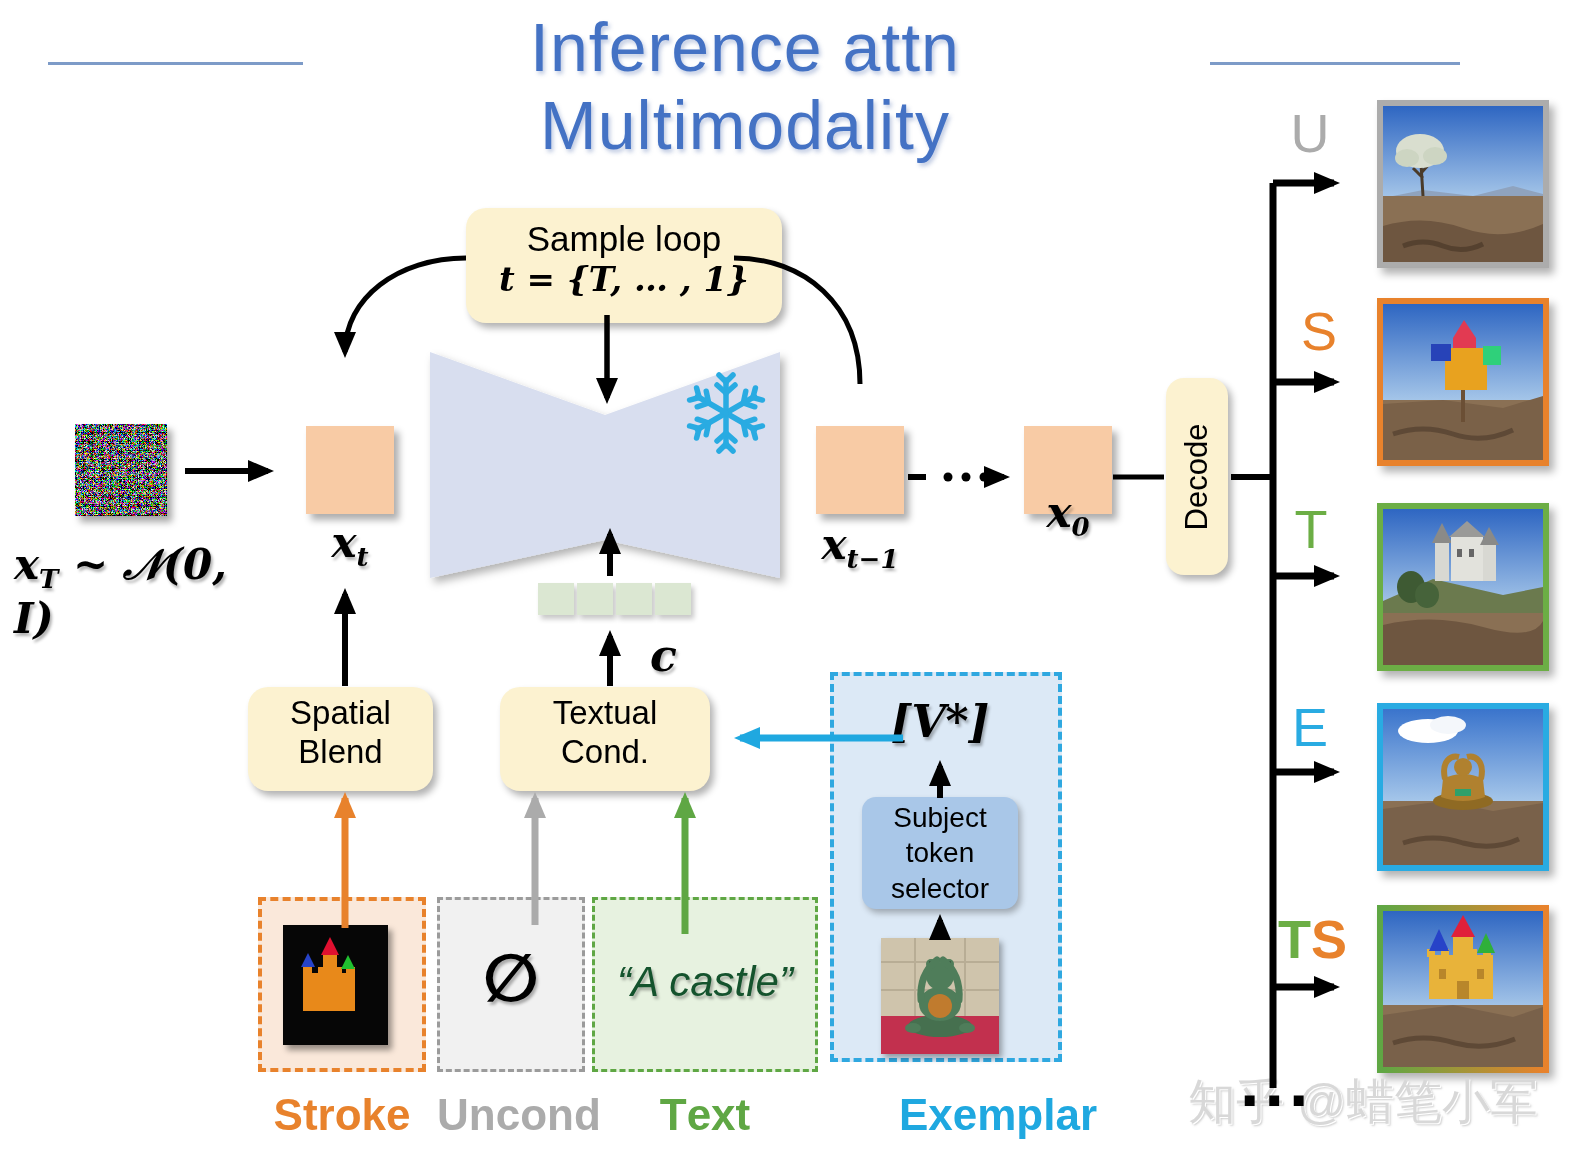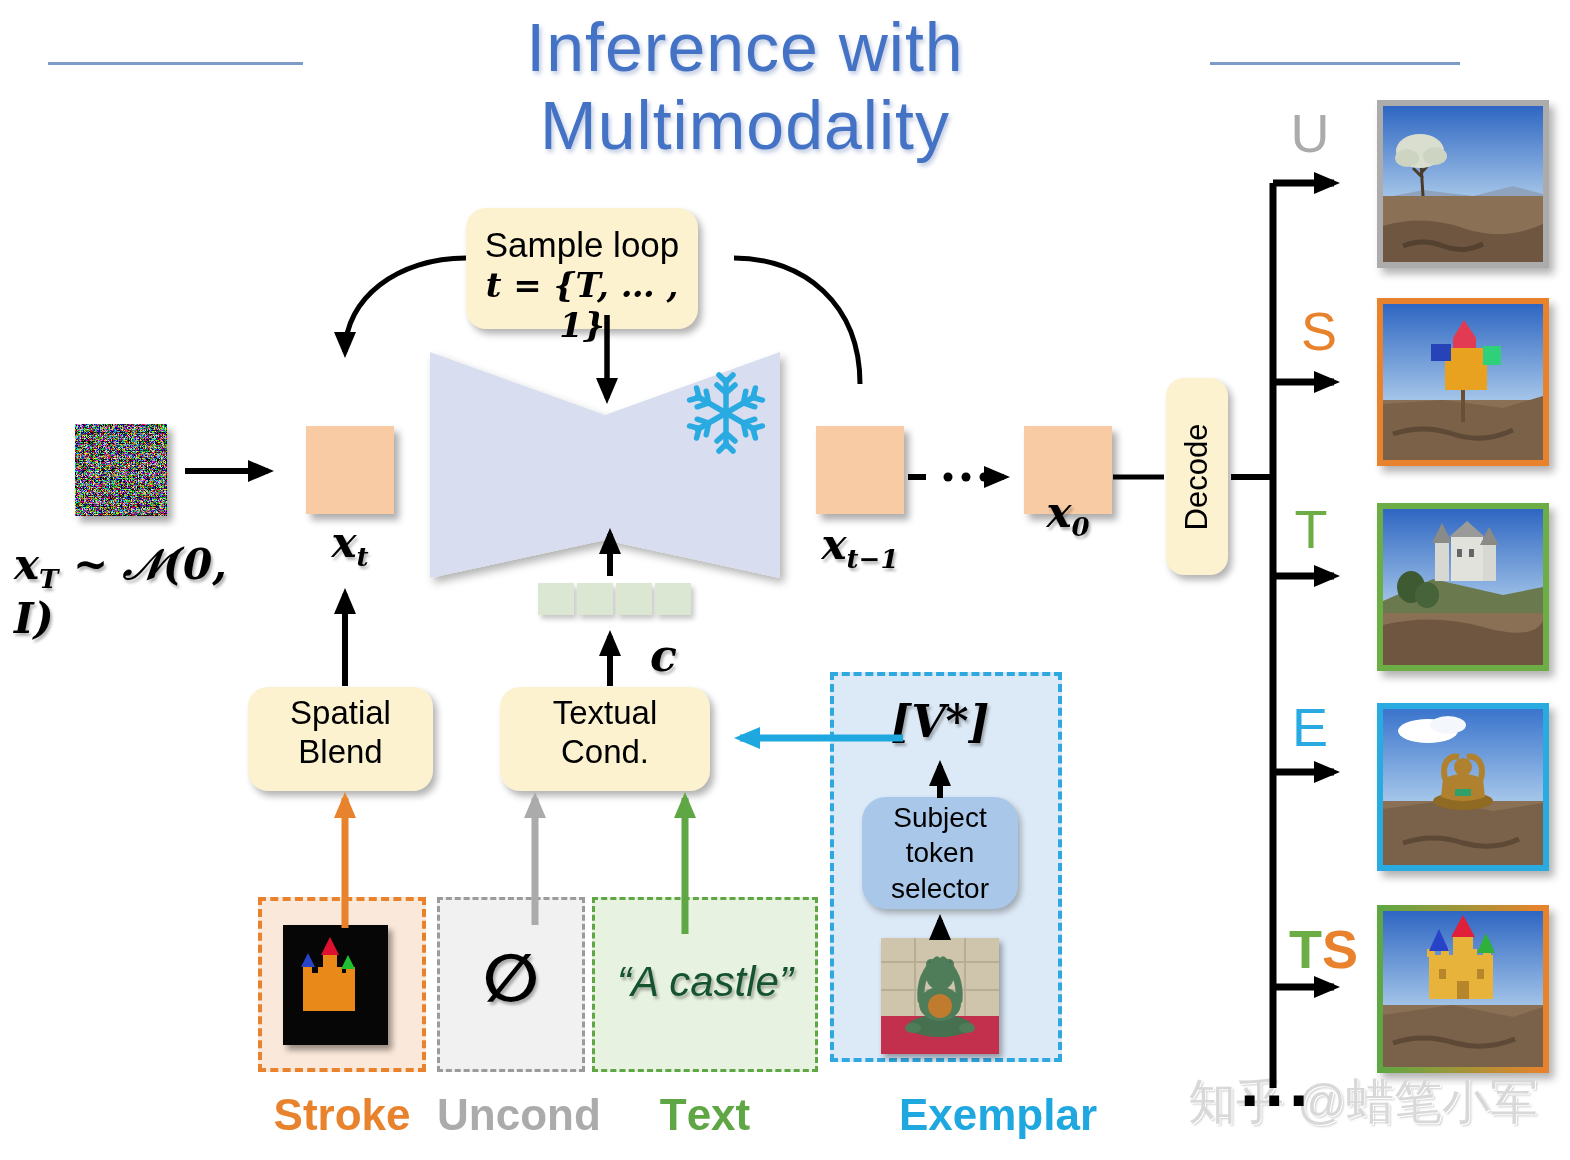--- a/index.html
+++ b/index.html
@@ -36,21 +36,21 @@
   
   .inbox{position:absolute;top:897px;height:175px;box-sizing:border-box;}
   #stroke-box{left:258px;width:168px;background:#FAE8DA;border:4px dashed #E8822C;}
   #uncond-box{left:437px;width:148px;background:#F1F1F1;border:3px dashed #9B9B9B;}
   #text-box{left:592px;width:226px;background:#E7F2E0;border:3px dashed #5FA744;}
   #exemplar-box{position:absolute;left:830px;top:672px;width:232px;height:390px;
     background:#DCE9F6;border:4px dashed #2FA8E0;box-sizing:border-box;}
   .inlabel{position:absolute;top:1090px;font-size:44px;font-weight:600;text-align:center;}
   .inlabel b{font-weight:800;}
   #selector-box{position:absolute;left:862px;top:797px;width:156px;height:112px;
-    background:#A9C7E8;border-radius:24px;box-shadow:3px 4px 6px rgba(0,0,0,0.28);
+    background:#A9C7E8;border-radius:14px;box-shadow:3px 4px 6px rgba(0,0,0,0.28);
     text-align:center;font-size:28px;line-height:1.26;color:#000;display:flex;
     flex-direction:column;justify-content:center;}
   #v-token{position:absolute;left:880px;top:696px;width:120px;text-align:center;
     font-size:44px;}
   #uncond-sym{position:absolute;left:437px;top:940px;width:148px;text-align:center;
     font-size:66px;font-weight:600;color:#000;font-family:"DejaVu Sans",sans-serif;
     text-shadow:2px 3px 3px rgba(0,0,0,0.30);}
   #text-content{position:absolute;left:592px;top:958px;width:226px;text-align:center;
     font-size:42px;font-style:italic;color:#14532d;text-shadow:2px 3px 3px rgba(0,0,0,0.30);}
   
@@ -68,21 +68,21 @@
   #arrow-overlay{position:absolute;left:0;top:0;z-index:9;pointer-events:none;}
   #bowtie-svg{position:absolute;left:0;top:0;z-index:1;pointer-events:none;}
   .ts-border{border-image:linear-gradient(90deg,#5FA744,#E8822C) 1;}
 </style>
 </head>
 <body>
 
 <div id="canvas">
 
   <div class="title-line" style="left:48px;width:255px;"></div>
-  <div id="page-title">Inference with Multimodality</div>
+  <div id="page-title">Inference attn Multimodality</div>
   <div class="title-line" style="left:1210px;width:250px;"></div>
 
   <svg id="bowtie-svg" width="1570" height="1160">
     <defs>
       <filter id="soft" x="-20%" y="-20%" width="140%" height="140%">
         <feDropShadow dx="4" dy="5" stdDeviation="4" flood-opacity="0.3"></feDropShadow>
       </filter>
     </defs>
     <polygon points="430,352 605,415 780,352 780,578 605,540 430,578" fill="#D8DEEF" filter="url(#soft)"></polygon>
     <g stroke="#29ABE2" stroke-width="5.5" stroke-linecap="round" fill="none" transform="translate(726,413)">
@@ -122,21 +122,21 @@
   <div class="latent" style="left:816px;top:426px;"></div>
   <div class="mathlab" style="left:800px;top:520px;width:120px;text-align:center;font-size:42px;">
     <span>x</span><sub>t−1</sub>
   </div>
 
   <div class="latent" style="left:1024px;top:426px;"></div>
   <div class="mathlab" style="left:1024px;top:488px;width:88px;text-align:center;font-size:42px;">
     <span>x</span><sub>0</sub>
   </div>
 
-  <div class="cream" style="left:466px;top:208px;width:232px;height:105px;padding-top:16px;">
+  <div class="cream" style="left:466px;top:208px;width:316px;height:105px;padding-top:10px;">
     <span class="l1" style="font-size:35px;">Sample loop</span>
     <span class="l2 mathlab" style="position:static;font-size:34px;text-shadow:none;">t = {T, … , 1}</span>
   </div>
 
   <div id="diff-text">
     <span>Diffusion</span><br>
     <span>(w/ masked attn)</span>
   </div>
 
   <div class="tok" style="left:538px;top:583px;"></div>
@@ -146,21 +146,21 @@
   <div class="mathlab" style="left:650px;top:630px;font-size:44px;">c</div>
 
   <div id="decode-box">
     <span>Decode</span>
   </div>
 
   <div class="out-letter" style="left:1285px;top:102px;width:50px;text-align:center;color:#ABABAB;">U</div>
   <div class="out-letter" style="left:1294px;top:300px;width:50px;text-align:center;color:#E8822C;">S</div>
   <div class="out-letter" style="left:1286px;top:498px;width:50px;text-align:center;color:#6CAE45;">T</div>
   <div class="out-letter" style="left:1285px;top:696px;width:50px;text-align:center;color:#29ABE2;">E</div>
-  <div class="out-letter" style="left:1278px;top:908px;width:80px;text-align:right;font-weight:600;margin-top:10px;">
+  <div class="out-letter" style="left:1278px;top:908px;width:80px;text-align:left;font-weight:600;">
     <span style="color:#6CAE45;">T</span><span style="color:#E8822C;">S</span>
   </div>
 
   <div class="thumb" style="top:100px;border-color:#ACACAC;">
     <svg width="160" height="156" viewBox="0 0 160 156">
       <defs>
           <linearGradient id="skyU" x1="0" y1="0" x2="0" y2="1">
         <stop offset="0" stop-color="#2E66C2"></stop>
             <stop offset="1" stop-color="#A9C9EA"></stop>
           </linearGradient>

